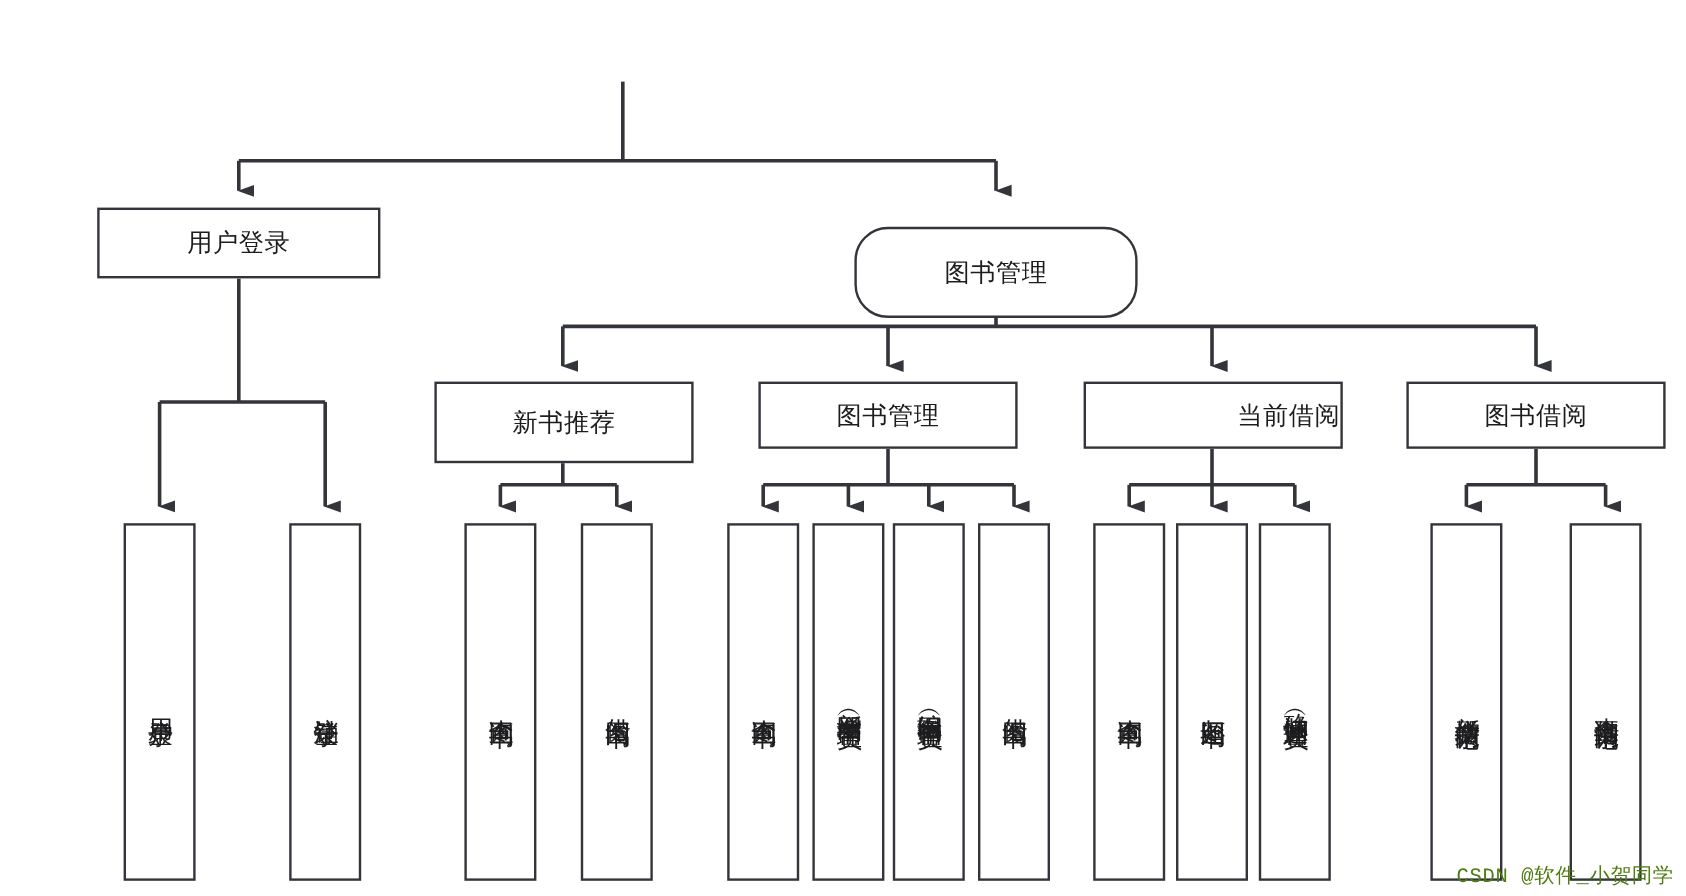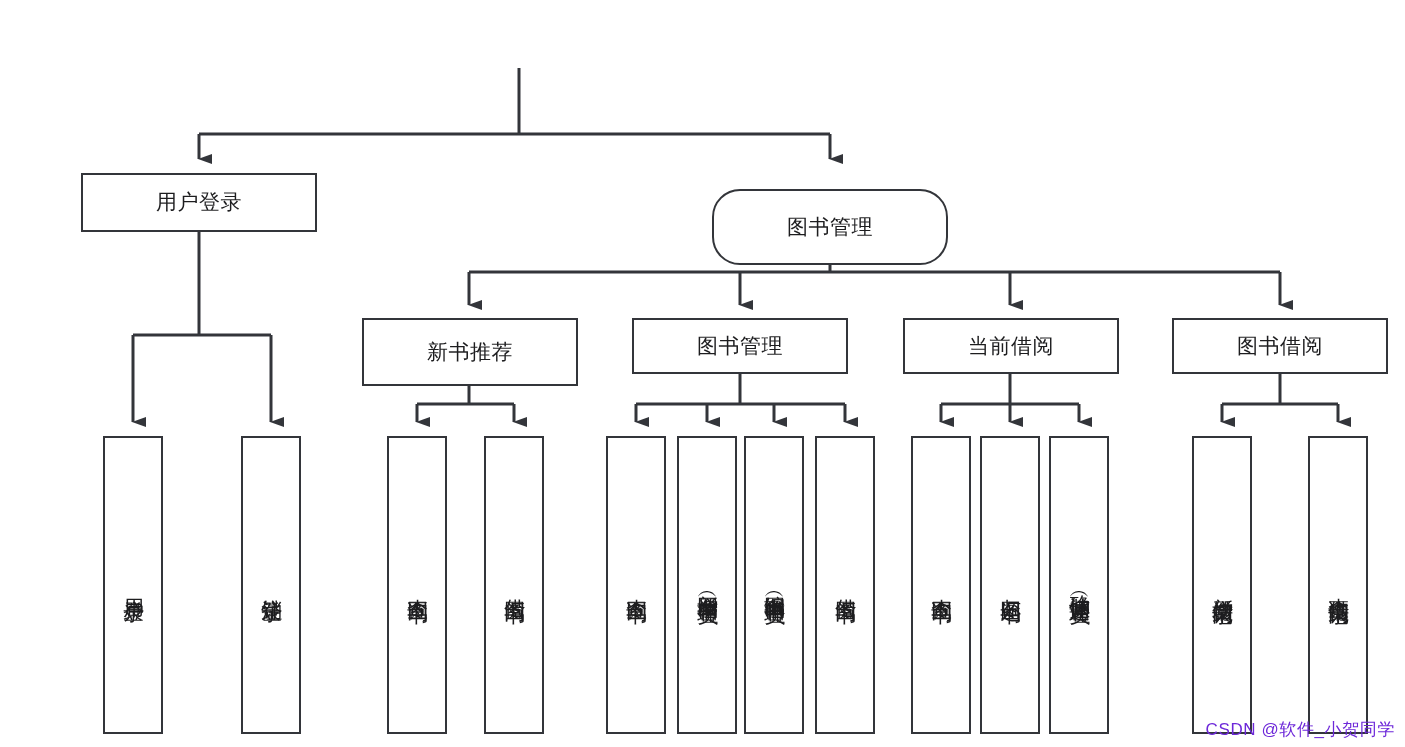--- a/index.html
+++ b/index.html
@@ -55,24 +55,24 @@
     text-align: center;
   }
   .node.root .label {
     font-size: 22px;
   }
   #watermark {
     position: absolute;
     right: 10px;
     bottom: 6px;
     font-size: 17px;
-    color: #6d28d9;
+    color: #4d7c0f;
     letter-spacing: 0.6px;
     white-space: nowrap;
-    font-family: Liberation Sans, sans-serif;
+    font-family: Liberation Mono, monospace;
   }
 </style>
 </head>
 <body>
 
 <div id="canvas">
 
   <svg class="edges" viewBox="0 0 1405 747">
     <defs>
       <marker id="arrow" viewBox="0 0 12 14" refX="6" refY="13" markerWidth="12" markerHeight="14" orient="auto-start-reverse" markerUnits="userSpaceOnUse">
@@ -132,21 +132,21 @@
   <div class="node" style="left:712px; top:189px; width:236px; height:76px;border-radius:28px;">
     <span class="label">图书管理</span>
   </div>
 
   <div class="node" style="left:362px; top:318px; width:216px; height:68px;">
     <span class="label">新书推荐</span>
   </div>
   <div class="node" style="left:632px; top:318px; width:216px; height:56px;">
     <span class="label">图书管理</span>
   </div>
-  <div class="node" style="left:903px; top:318px; width:216px; height:56px;">
+  <div class="node" style="left:903px; top:318px; width:216px; height:56px;justify-content:flex-end;">
     <span class="label">当前借阅</span>
   </div>
   <div class="node" style="left:1172px; top:318px; width:216px; height:56px;">
     <span class="label">图书借阅</span>
   </div>
 
   <div class="node vert" style="left:103px; top:436px; width:60px; height:298px;">
     <span class="label">用户登录</span>
   </div>
   <div class="node vert" style="left:241px; top:436px; width:60px; height:298px;">

